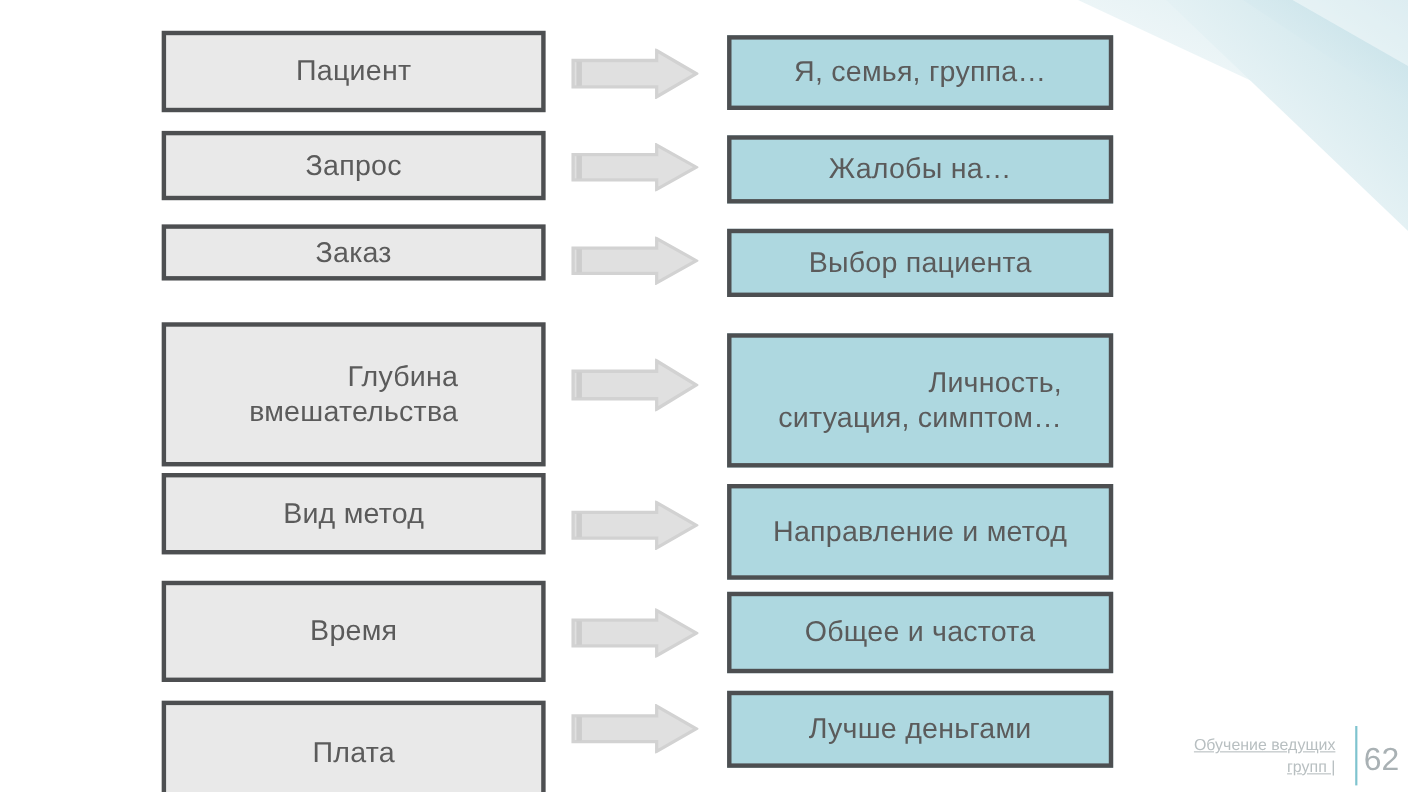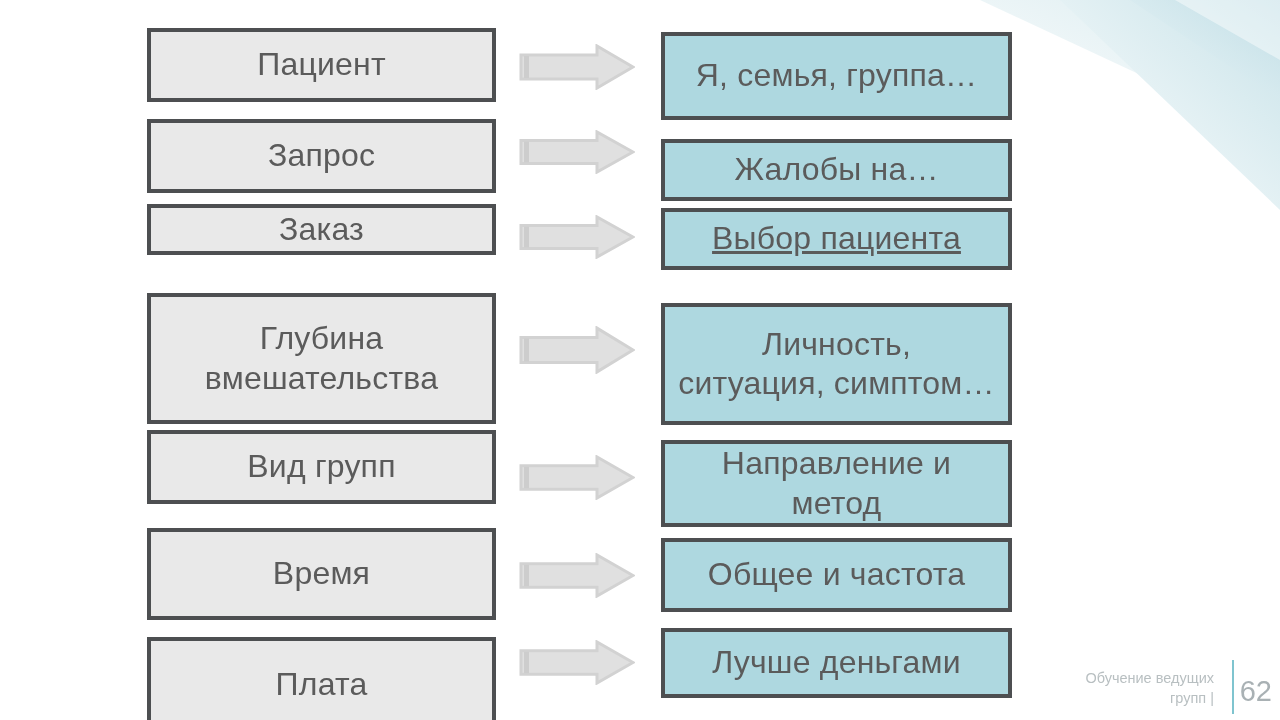--- a/index.html
+++ b/index.html
@@ -41,23 +41,23 @@
     width: 1280px;
   }
 
   .box {
     position: absolute;
     box-sizing: border-box;
     border: 4px solid #4d4f51;
     display: flex;
     align-items: center;
     justify-content: center;
-    text-align: center;
+    text-align: right;
     color: #5b5b5b;
-    font-size: 32px;
+    font-size: 26px;
     line-height: 1.22;
     letter-spacing: .2px;
     white-space: pre-line;
     padding: 0 10px;
   }
 
   .box.left {
     left: 147px;
     width: 349px;
     background: #e9e9e9;
@@ -80,20 +80,21 @@
   
   .footer {
     position: absolute;
     right: 66px;
     bottom: 12px;
     width: 200px;
     text-align: right;
     color: #b8bfc1;
     font-size: 14.5px;
     line-height: 1.33;
+    text-decoration: underline;
   }
   .footer-line { display: block; }
 
   .page-divider {
     position: absolute;
     right: 46px;
     bottom: 6px;
     width: 2px;
     height: 54px;
     background: #7fc4cf;
@@ -139,60 +140,60 @@
   </div>
 
   <div class="row">
     <div class="box left" style="top:28px;height:74px;">Пациент</div>
     <div class="arrow" style="top:44px;height:46px;">
       <svg viewBox="0 0 116 46" preserveAspectRatio="none" xmlns="http://www.w3.org/2000/svg">
         <polygon points="2,11 78,11 78,2 114,23 78,44 78,35 2,35" fill="#e0e0e0" stroke="#d2d2d2" stroke-width="3"></polygon>
         <rect x="5" y="12" width="5" height="22" fill="#cdcdcd"></rect>
       </svg>
     </div>
-    <div class="box right" style="top:32px;height:88px;">Я, семья, группа…</div>
-  </div>
-
-  <div class="row">
-    <div class="box left" style="top:119px;height:74px;">Запрос</div>
+    <div class="box right" style="top:32px;height:68px;">Я, семья, группа…</div>
+  </div>
+
+  <div class="row">
+    <div class="box left" style="top:119px;height:63px;">Запрос</div>
     <div class="arrow" style="top:130px;height:44px;">
       <svg viewBox="0 0 116 46" preserveAspectRatio="none" xmlns="http://www.w3.org/2000/svg">
         <polygon points="2,11 78,11 78,2 114,23 78,44 78,35 2,35" fill="#e0e0e0" stroke="#d2d2d2" stroke-width="3"></polygon>
         <rect x="5" y="12" width="5" height="22" fill="#cdcdcd"></rect>
       </svg>
     </div>
-    <div class="box right" style="top:123px;height:62px;margin-top:16px;">Жалобы на…</div>
+    <div class="box right" style="top:123px;height:62px;">Жалобы на…</div>
   </div>
 
   <div class="row">
     <div class="box left" style="top:204px;height:51px;">Заказ</div>
     <div class="arrow" style="top:215px;height:44px;">
       <svg viewBox="0 0 116 46" preserveAspectRatio="none" xmlns="http://www.w3.org/2000/svg">
         <polygon points="2,11 78,11 78,2 114,23 78,44 78,35 2,35" fill="#e0e0e0" stroke="#d2d2d2" stroke-width="3"></polygon>
         <rect x="5" y="12" width="5" height="22" fill="#cdcdcd"></rect>
       </svg>
     </div>
-    <div class="box right" style="top:208px;height:62px;text-decoration:underline;">Выбор пациента</div>
+    <div class="box right" style="top:208px;height:62px;">Выбор пациента</div>
   </div>
 
   <div class="row">
     <div class="box left" style="top:293px;height:131px;">Глубина
 вмешательства</div>
     <div class="arrow" style="top:326px;height:48px;">
       <svg viewBox="0 0 116 46" preserveAspectRatio="none" xmlns="http://www.w3.org/2000/svg">
         <polygon points="2,11 78,11 78,2 114,23 78,44 78,35 2,35" fill="#e0e0e0" stroke="#d2d2d2" stroke-width="3"></polygon>
         <rect x="5" y="12" width="5" height="22" fill="#cdcdcd"></rect>
       </svg>
     </div>
     <div class="box right" style="top:303px;height:122px;">Личность,
 ситуация, симптом…</div>
   </div>
 
   <div class="row">
-    <div class="box left" style="top:430px;height:74px;">Вид групп</div>
+    <div class="box left" style="top:430px;height:74px;">Вид метод</div>
     <div class="arrow" style="top:455px;height:45px;">
       <svg viewBox="0 0 116 46" preserveAspectRatio="none" xmlns="http://www.w3.org/2000/svg">
         <polygon points="2,11 78,11 78,2 114,23 78,44 78,35 2,35" fill="#e0e0e0" stroke="#d2d2d2" stroke-width="3"></polygon>
         <rect x="5" y="12" width="5" height="22" fill="#cdcdcd"></rect>
       </svg>
     </div>
     <div class="box right" style="top:440px;height:87px;">Направление и метод</div>
   </div>
 
   <div class="row">

